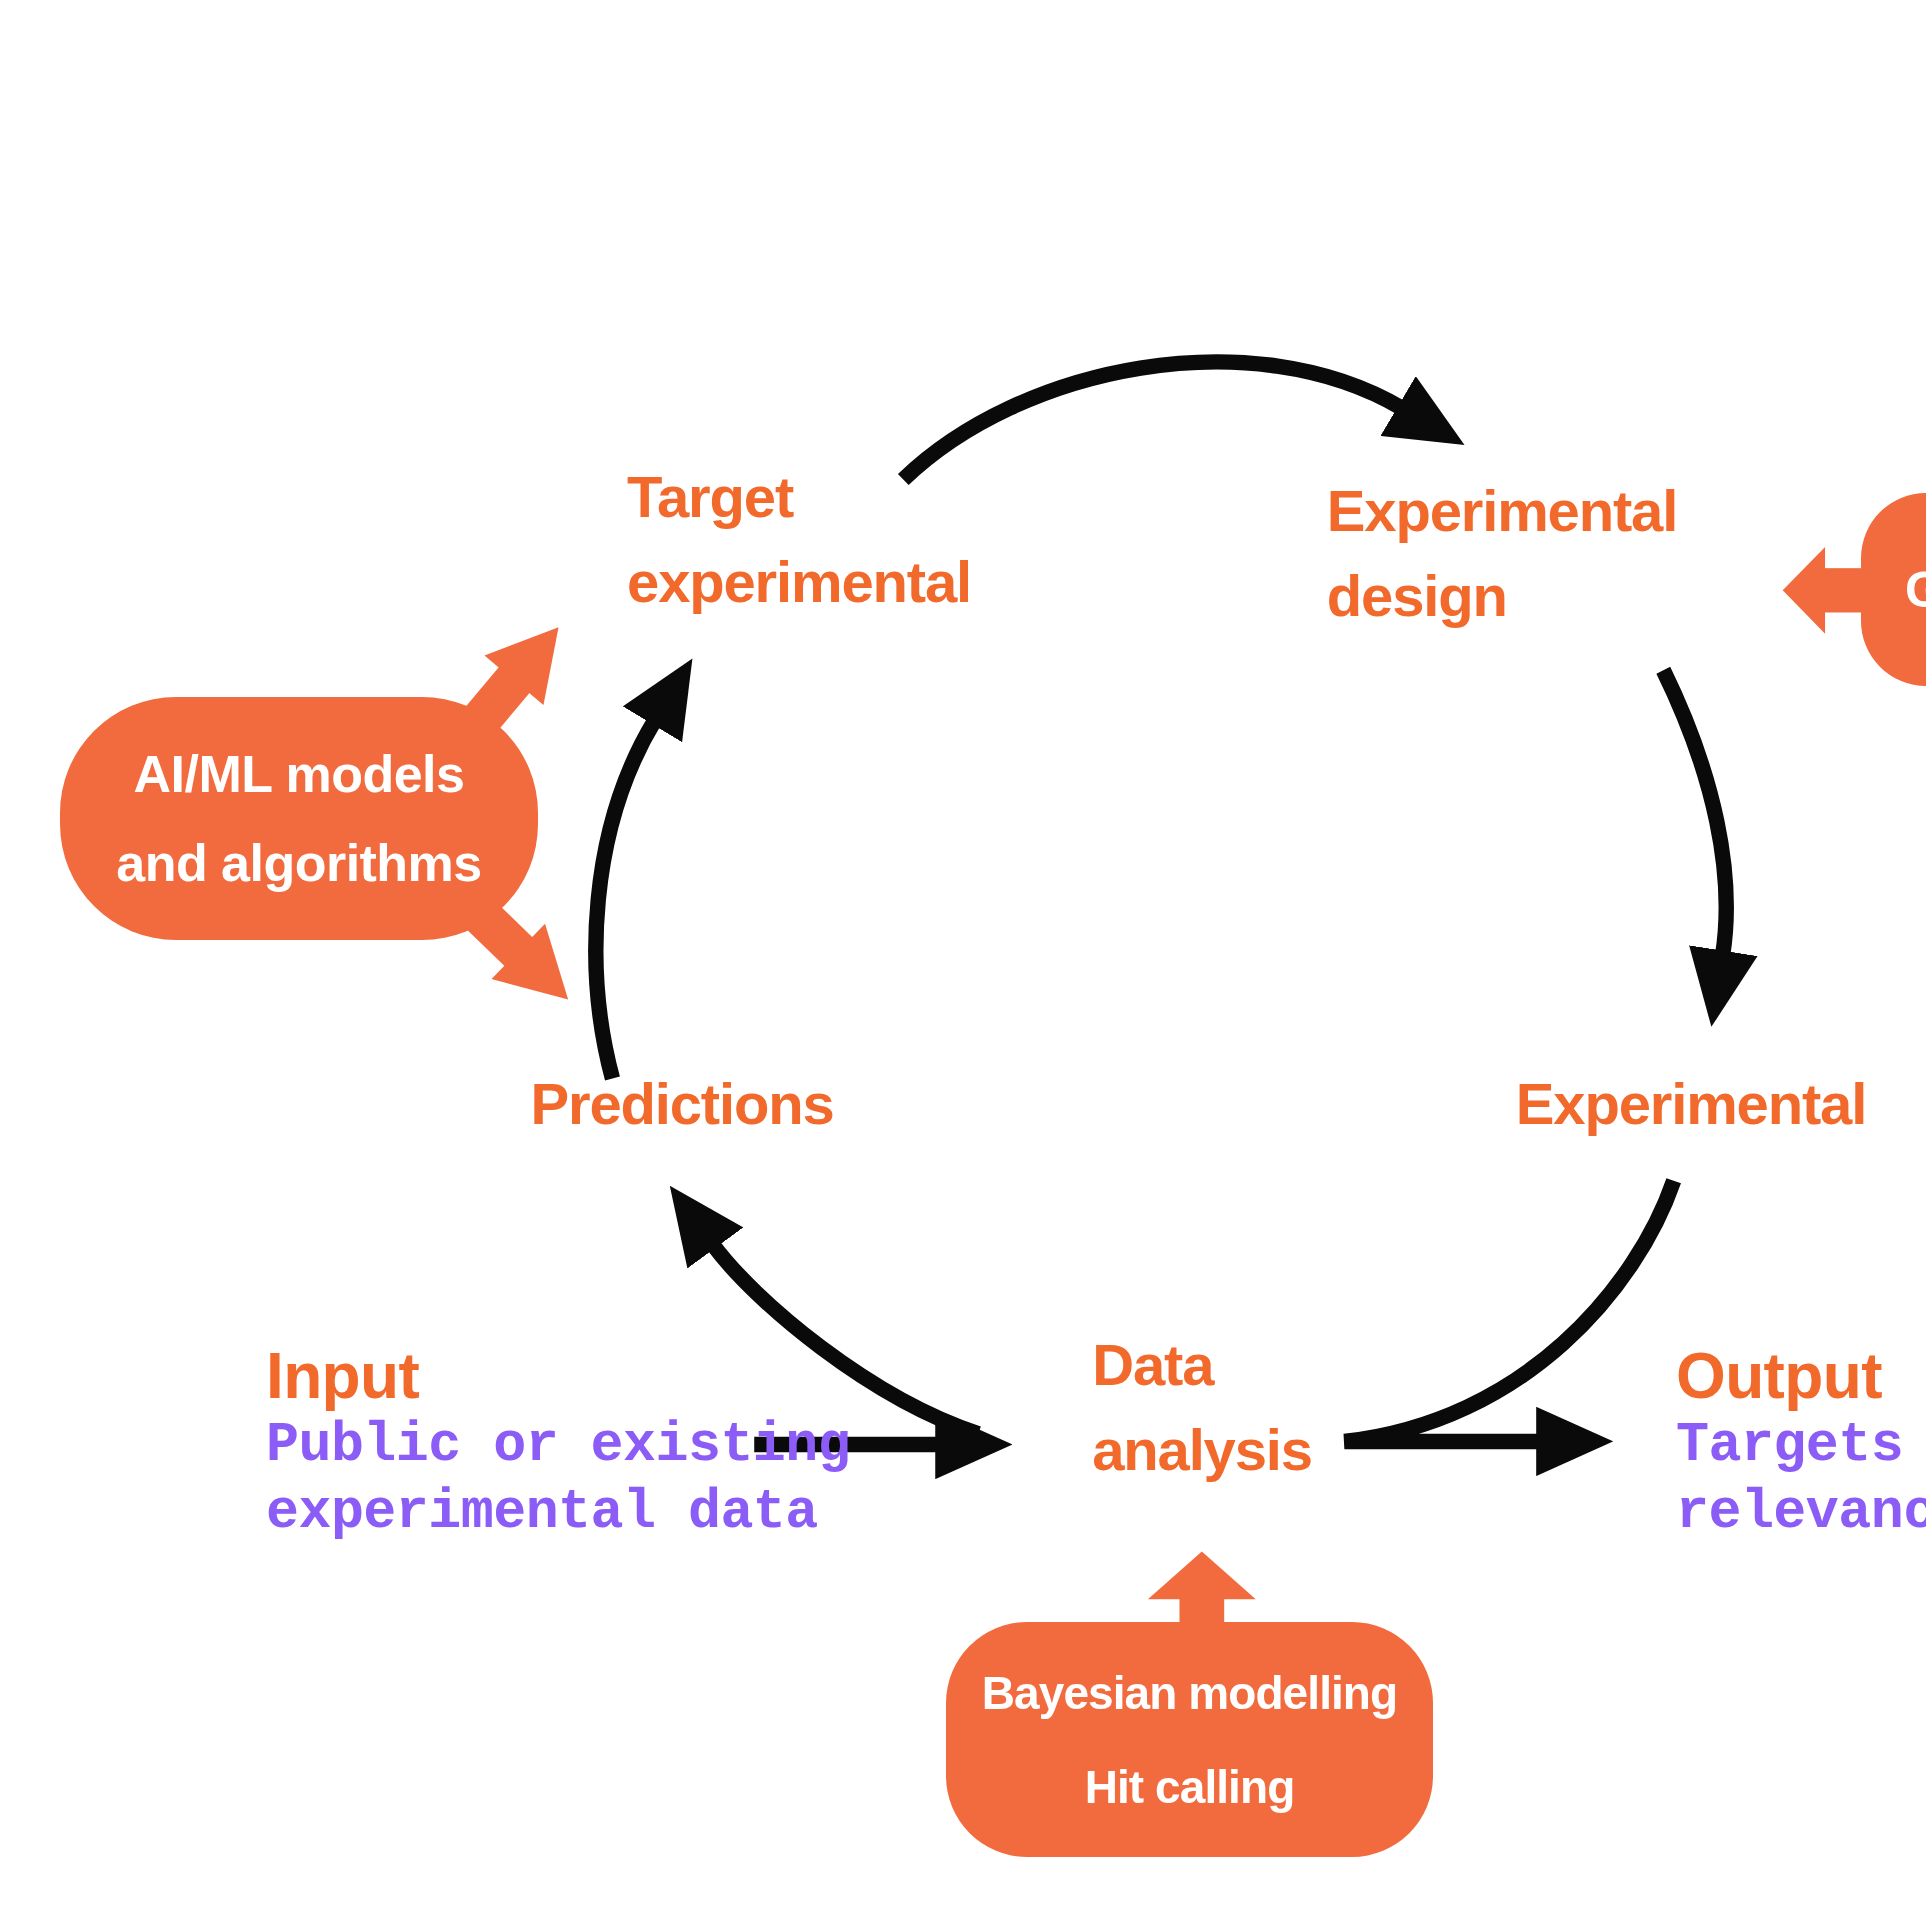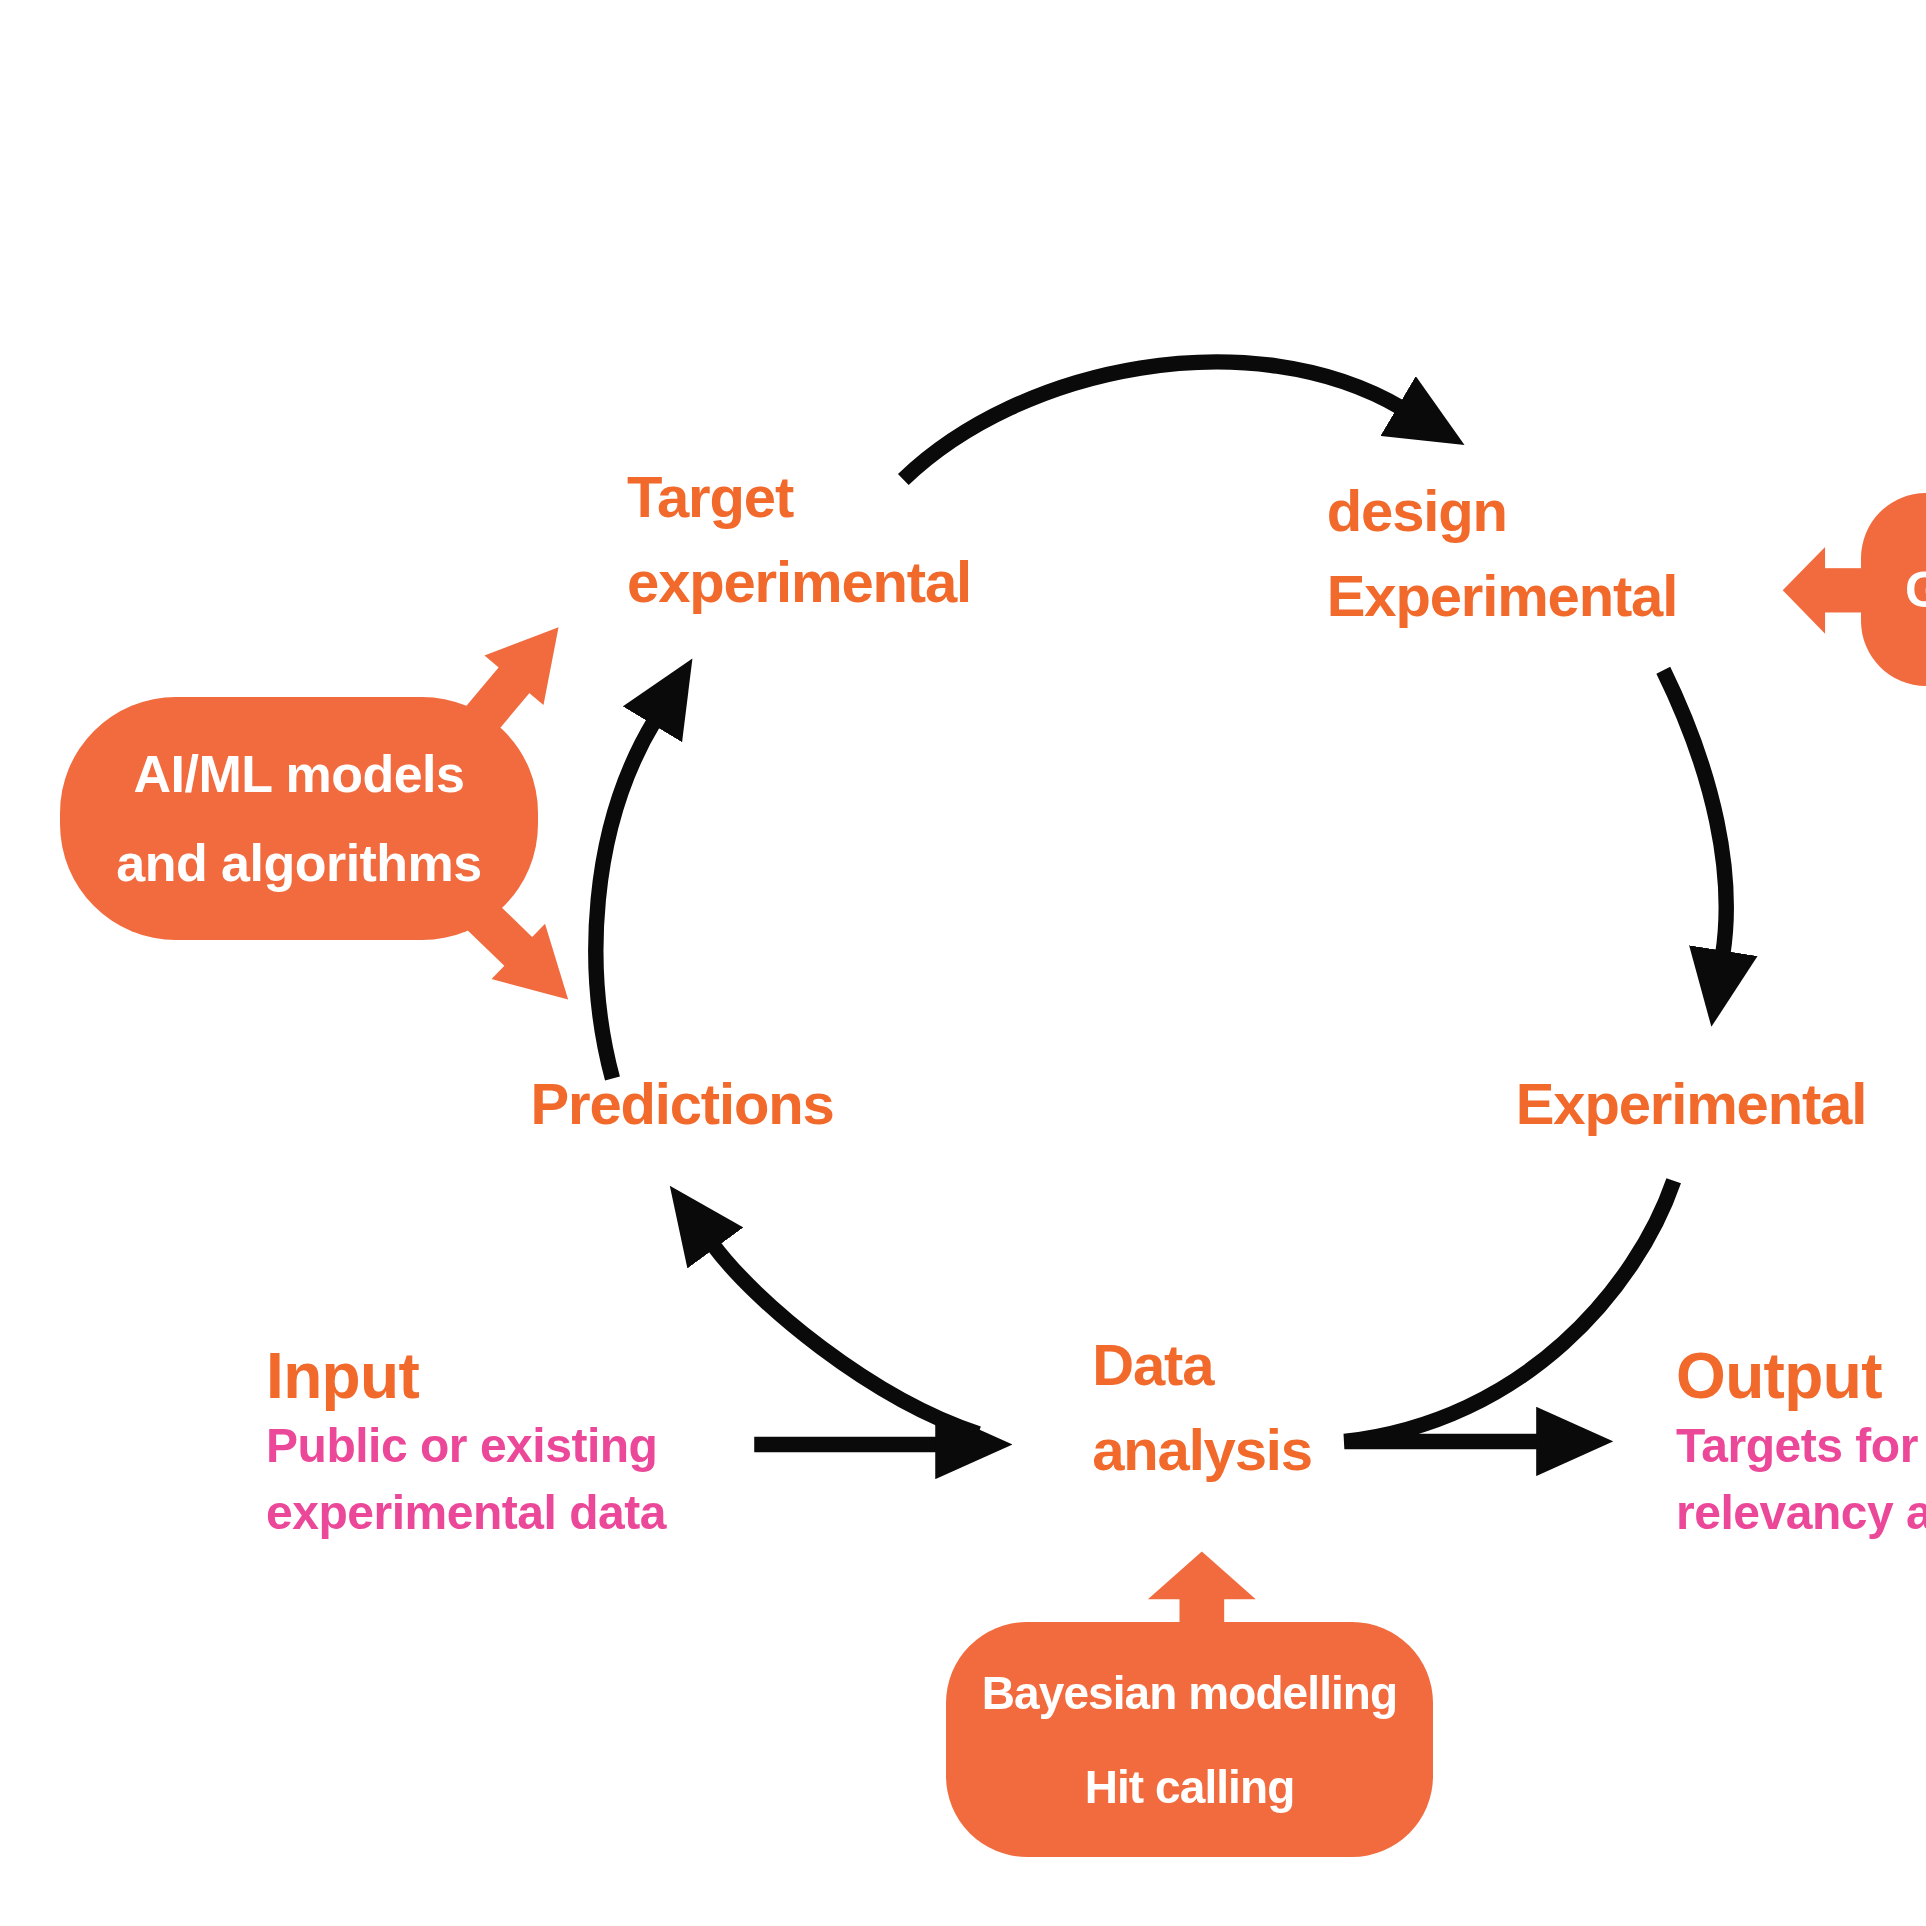--- a/index.html
+++ b/index.html
@@ -54,25 +54,26 @@
     white-space:nowrap;
   }
   .io-label{
     color:#F2692C;
     font-weight:700;
     font-size:64px;
     line-height:71px;
     letter-spacing:-0.01em;
   }
   .io-line{
-    color:#ec4899;
+    color:#8b5cf6;
     font-weight:700;
-    font-size:48px;
+    font-size:55px;
     line-height:67px;
     letter-spacing:-0.01em;
+    font-family:Liberation Mono, monospace;
   }
   .input-block{left:266px;top:1341px;}
   .output-block{left:1676px;top:1341px;}
 </style>
 </head>
 <body>
 
 <div class="canvas">
 
   <svg class="arrow-layer" viewBox="0 0 5906 5906">
@@ -111,22 +112,22 @@
       <polygon points="4738,1420 4738,1645 4628,1532"></polygon>
     </g>
   </svg>
 
   <div class="node" style="left:799px;top:539px;">
     <div>Target</div>
     <div>experimental</div>
   </div>
 
   <div class="node" style="left:1502px;top:553px;">
+    <div>Experimental</div>
     <div>design</div>
-    <div>Experimental</div>
   </div>
 
   <div class="node" style="left:1691px;top:1103px;">
     <div>Experimental</div>
   </div>
 
   <div class="node" style="left:682px;top:1103px;">
     <div>Predictions</div>
   </div>
 

